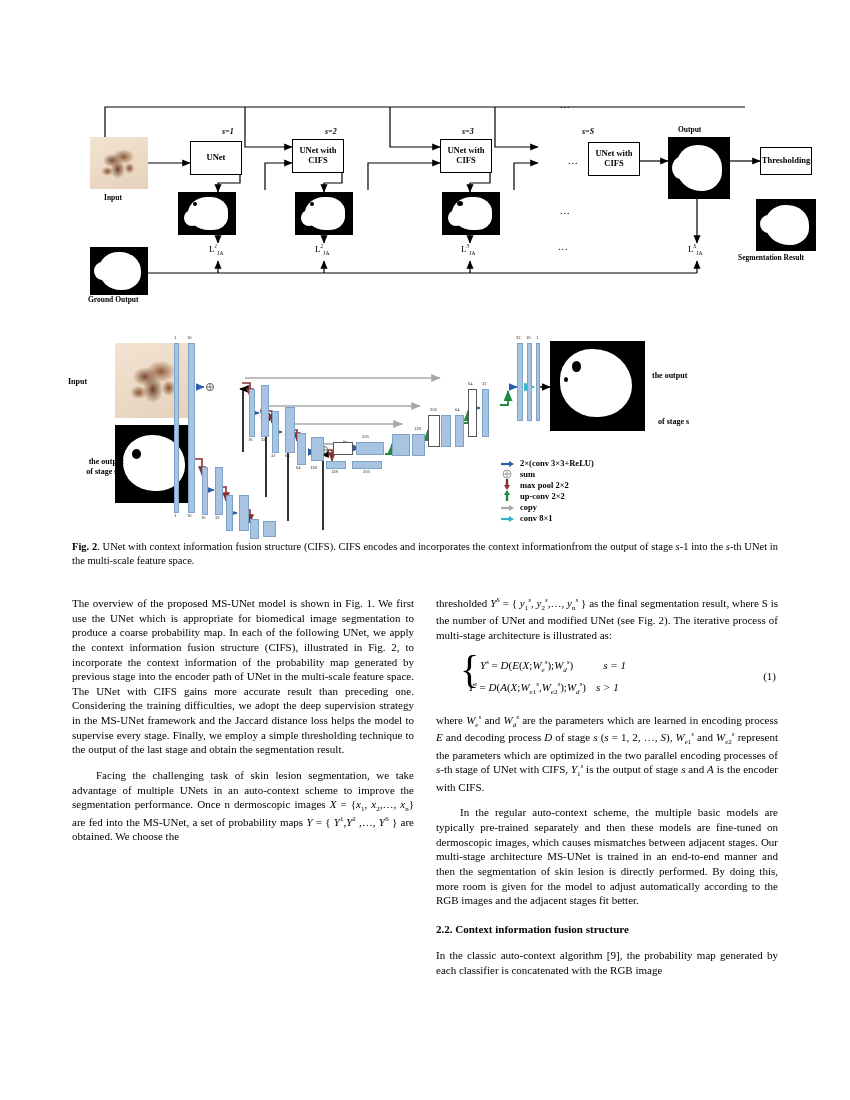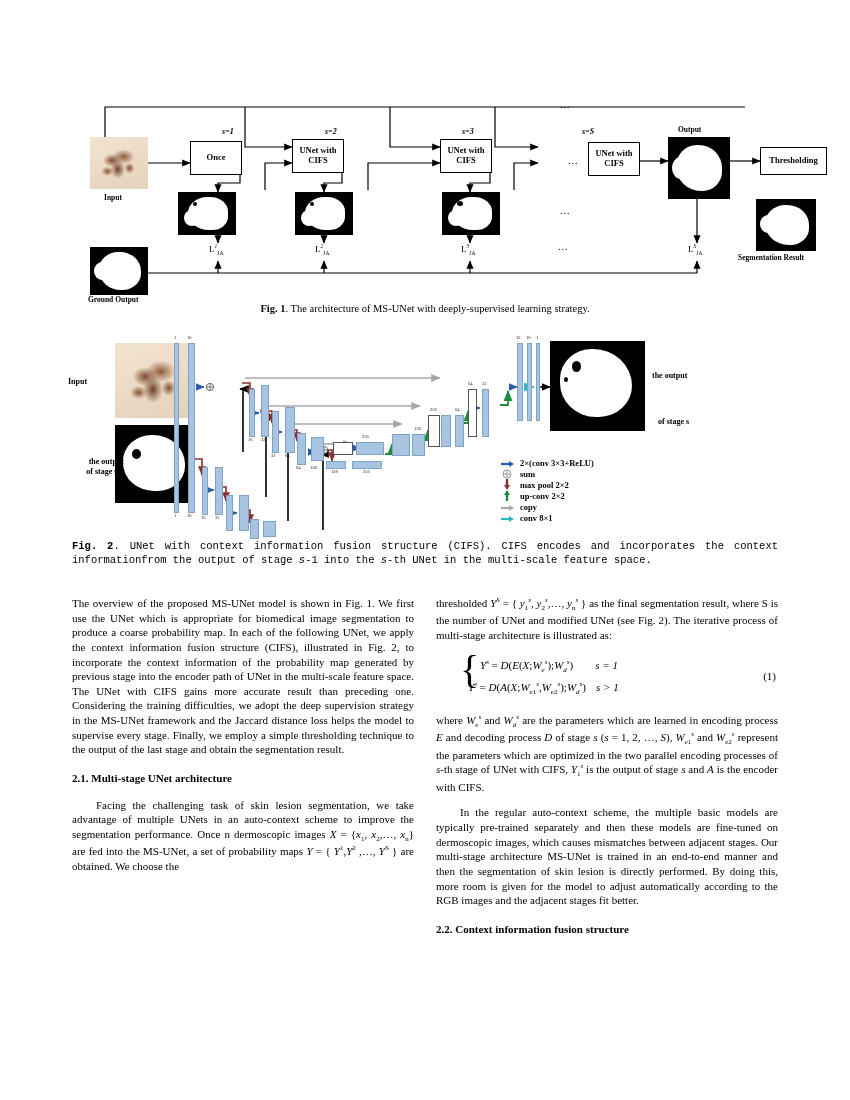--- a/index.html
+++ b/index.html
@@ -215,21 +215,21 @@
     line-height: 1.9;
   }
   .eq-num {
     position: absolute;
     right: 2px;
     top: 20px;
     font-size: 11px;
   }
   .eq-cond {
     display: inline-block;
-    margin-left: 22px;
+    margin-left: 30px;
     font-style: italic;
   }
   i.v { font-style: italic; }
   sub { font-size: 7px; }
   sup { font-size: 7px; }
 </style>
 </head>
 <body>
 
 <div class="page">
@@ -287,25 +287,25 @@
     </svg>
 
     <div class="skin" style="left:20px;top:42px;width:58px;height:52px;"></div>
     <div class="cap-lbl" style="left:34px;top:98px;">Input</div>
 
     <div class="stage-lbl" style="left:152px;top:32px;">s=1</div>
     <div class="stage-lbl" style="left:243px;top:32px;margin-left:12px;">s=2</div>
     <div class="stage-lbl" style="left:392px;top:32px;">s=3</div>
     <div class="stage-lbl" style="left:512px;top:32px;">s=S</div>
 
-    <div class="box" style="left:120px;top:46px;width:52px;height:34px;">Once</div>
+    <div class="box" style="left:120px;top:46px;width:52px;height:34px;">UNet</div>
     <div class="box" style="left:222px;top:44px;width:52px;height:34px;">UNet with CIFS</div>
     <div class="box" style="left:370px;top:44px;width:52px;height:34px;">UNet with CIFS</div>
     <div class="box" style="left:518px;top:47px;width:52px;height:34px;">UNet with CIFS</div>
-    <div class="box" style="left:690px;top:52px;width:67px;height:28px;">Thresholding</div>
+    <div class="box" style="left:690px;top:52px;width:52px;height:28px;">Thresholding</div>
 
     <div class="dots" style="left:490px;top:4px;">...</div>
     <div class="dots" style="left:498px;top:60px;">...</div>
     <div class="dots" style="left:490px;top:110px;">...</div>
     <div class="dots" style="left:488px;top:146px;">...</div>
 
     <div class="maskimg" style="left:108px;top:97px;width:58px;height:43px;">
       <div class="blob" style="left:10px;top:5px;width:40px;height:33px;border-radius:48% 44% 40% 52%;"></div>
       <div class="blob" style="left:6px;top:18px;width:16px;height:16px;border-radius:50%;"></div>
       <div style="position:absolute;left:15px;top:10px;width:4px;height:4px;background:#000;border-radius:50%;"></div>
@@ -346,23 +346,20 @@
       L<sup>2</sup><sub>JA</sub>
     </div>
     <div class="lossmark" style="left:391px;top:148px;">
       L<sup>3</sup><sub>JA</sub>
     </div>
     <div class="lossmark" style="left:618px;top:148px;">
       L<sup>S</sup><sub>JA</sub>
     </div>
   </div>
 
-  <div class="figcap" style="left:72px;top:302px;width:706px;text-align:center;">
-    <b>Fig. 1</b><span>. The architecture of MS-UNet with deeply-supervised learning strategy.</span>
-  </div>
 
   <div class="fig2">
 
     <svg width="660" height="195" style="position:absolute;left:0;top:0;">
       <defs>
         <marker id="abl" markerWidth="6" markerHeight="5" refX="5.5" refY="2.5" orient="auto">
           <path d="M0,0 L6,2.5 L0,5 z" fill="#2b5ea8"></path>
         </marker>
         <marker id="ard" markerWidth="6" markerHeight="5" refX="5.5" refY="2.5" orient="auto">
           <path d="M0,0 L6,2.5 L0,5 z" fill="#8b2f2f"></path>
@@ -591,27 +588,26 @@
           <svg width="14" height="8">
               <path d="M0,4 L9,4" stroke="#2fb3c9" stroke-width="2.2"></path>
               <path d="M8,1 L13,4 L8,7 z" fill="#2fb3c9"></path>
             </svg>
         </span>
         <span>conv 8×1</span>
       </div>
     </div>
   </div>
 
-  <div class="figcap" style="left:72px;top:540px;width:706px;font-family:Liberation Mono, monospace;">
+  <div class="figcap" style="left:72px;top:540px;width:706px;">
     <b>Fig. 2</b><span>. UNet with context information fusion structure (CIFS). CIFS encodes and incorporates the context information</span><span>from the output of stage </span><i>s</i><span>-1 into the </span><i>s</i><span>-th UNet in the multi-scale feature space.</span>
   </div>
 
   <div class="col col-left">
     <p class="body">The overview of the proposed MS-UNet model is shown in Fig. 1. We first use the UNet which is appropriate for biomedical image segmentation to produce a coarse probability map. In each of the following UNet, we apply the context information fusion structure (CIFS), illustrated in Fig. 2, to incorporate the context information of the probability map generated by previous stage into the encoder path of UNet in the multi-scale feature space. The UNet with CIFS gains more accurate result than preceding one. Considering the training difficulties, we adopt the deep supervision strategy in the MS-UNet framework and the Jaccard distance loss helps the model to supervise every stage. Finally, we employ a simple thresholding technique to the output of the last stage and obtain the segmentation result.</p>
-    <div class="sub-head">2.1. Multi-stage UNet architecture</div>
     <p class="body indent"><span>Facing the challenging task of skin lesion segmentation, we take advantage of multiple UNets in an auto-context scheme to improve the segmentation performance. Once n dermoscopic images </span><i class="v">X</i> = {<i class="v">x</i><sub>1</sub>, <i class="v">x</i><sub>2</sub>,…, <i class="v">x</i><sub>n</sub>}<span> are fed into the MS-UNet, a set of probability maps </span><i class="v">Y</i> = { <i class="v">Y</i><sup>1</sup>,<i class="v">Y</i><sup>2</sup> ,…, <i class="v">Y</i><sup>S</sup> }<span> are obtained. We choose the</span></p>
   </div>
 
   <div class="col col-right">
     <p class="body" style="margin-bottom:4px;"><span>thresholded </span><i class="v">Y</i><sup><i>S</i></sup> = { <i class="v">y</i><sub>1</sub><sup><i>s</i></sup>, <i class="v">y</i><sub>2</sub><sup><i>s</i></sup>,…, <i class="v">y</i><sub>n</sub><sup><i>s</i></sup> }<span> as the final segmentation result, where S is the number of UNet and modified UNet (see Fig. 2). The iterative process of multi-stage architecture is illustrated as:</span></p>
 
     <div class="eqwrap">
       <span class="eq-brace">{</span>
       <div class="eq-lines">
         <div>
@@ -623,15 +619,16 @@
       </div>
       <span class="eq-num">(1)</span>
     </div>
 
     <p class="body">where <i class="v">W</i><sub><i>e</i></sub><sup><i>s</i></sup> and <i class="v">W</i><sub><i>d</i></sub><sup><i>s</i></sup> are the parameters which are learned in encoding process <i class="v">E</i> and decoding process <i class="v">D</i> of stage <i class="v">s</i> (<i class="v">s</i> = 1, 2, …, <i class="v">S</i>), <i class="v">W</i><sub><i>e</i>1</sub><sup><i>s</i></sup> and <i class="v">W</i><sub><i>e</i>2</sub><sup><i>s</i></sup> represent the parameters which are optimized in the two parallel encoding processes of <i class="v">s</i>-th stage of UNet with CIFS, <i class="v">Y</i><sub>1</sub><sup><i>s</i></sup> is the output of stage <i class="v">s</i> and <i class="v">A</i> is the encoder with CIFS.</p>
 
     <p class="body indent">In the regular auto-context scheme, the multiple basic models are typically pre-trained separately and then these models are fine-tuned on dermoscopic images, which causes mismatches between adjacent stages. Our multi-stage architecture MS-UNet is trained in an end-to-end manner and then the segmentation of skin lesion is directly performed. By doing this, more room is given for the model to adjust automatically according to the RGB images and the adjacent stages fit better.</p>
 
     <div class="sub-head">2.2. Context information fusion structure</div>
 
+    <p class="body">In the classic auto-context algorithm [9], the probability map generated by each classifier is concatenated with the RGB image</p>
   </div>
 
 </div>
 
 </body></html>

